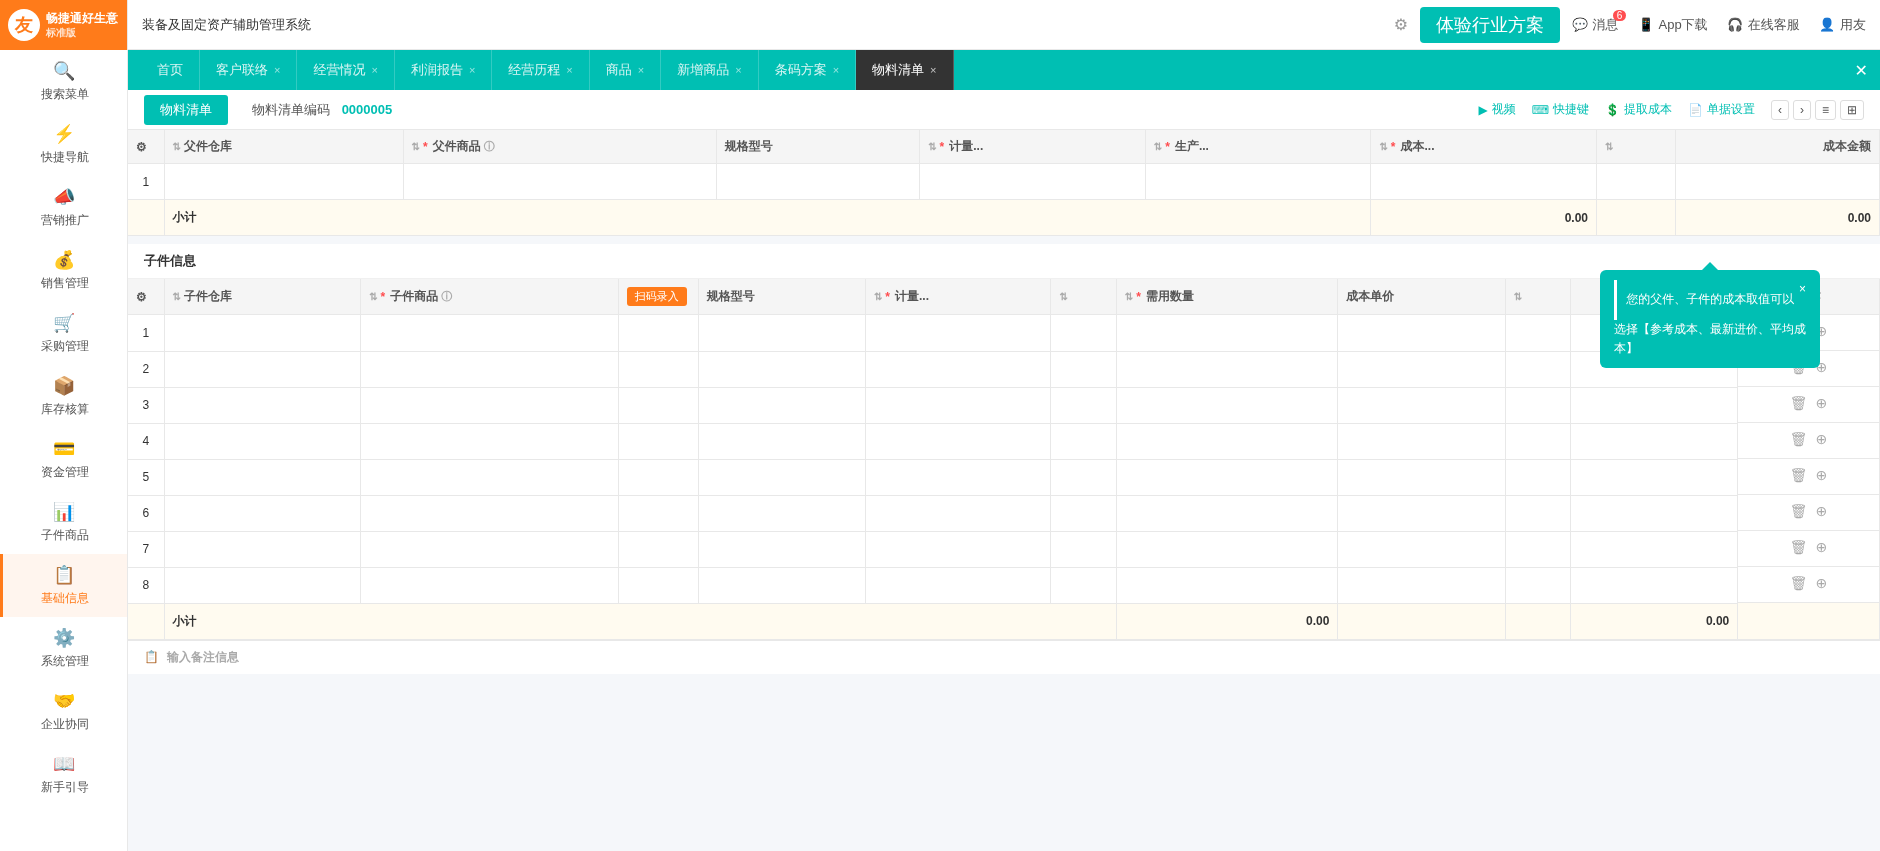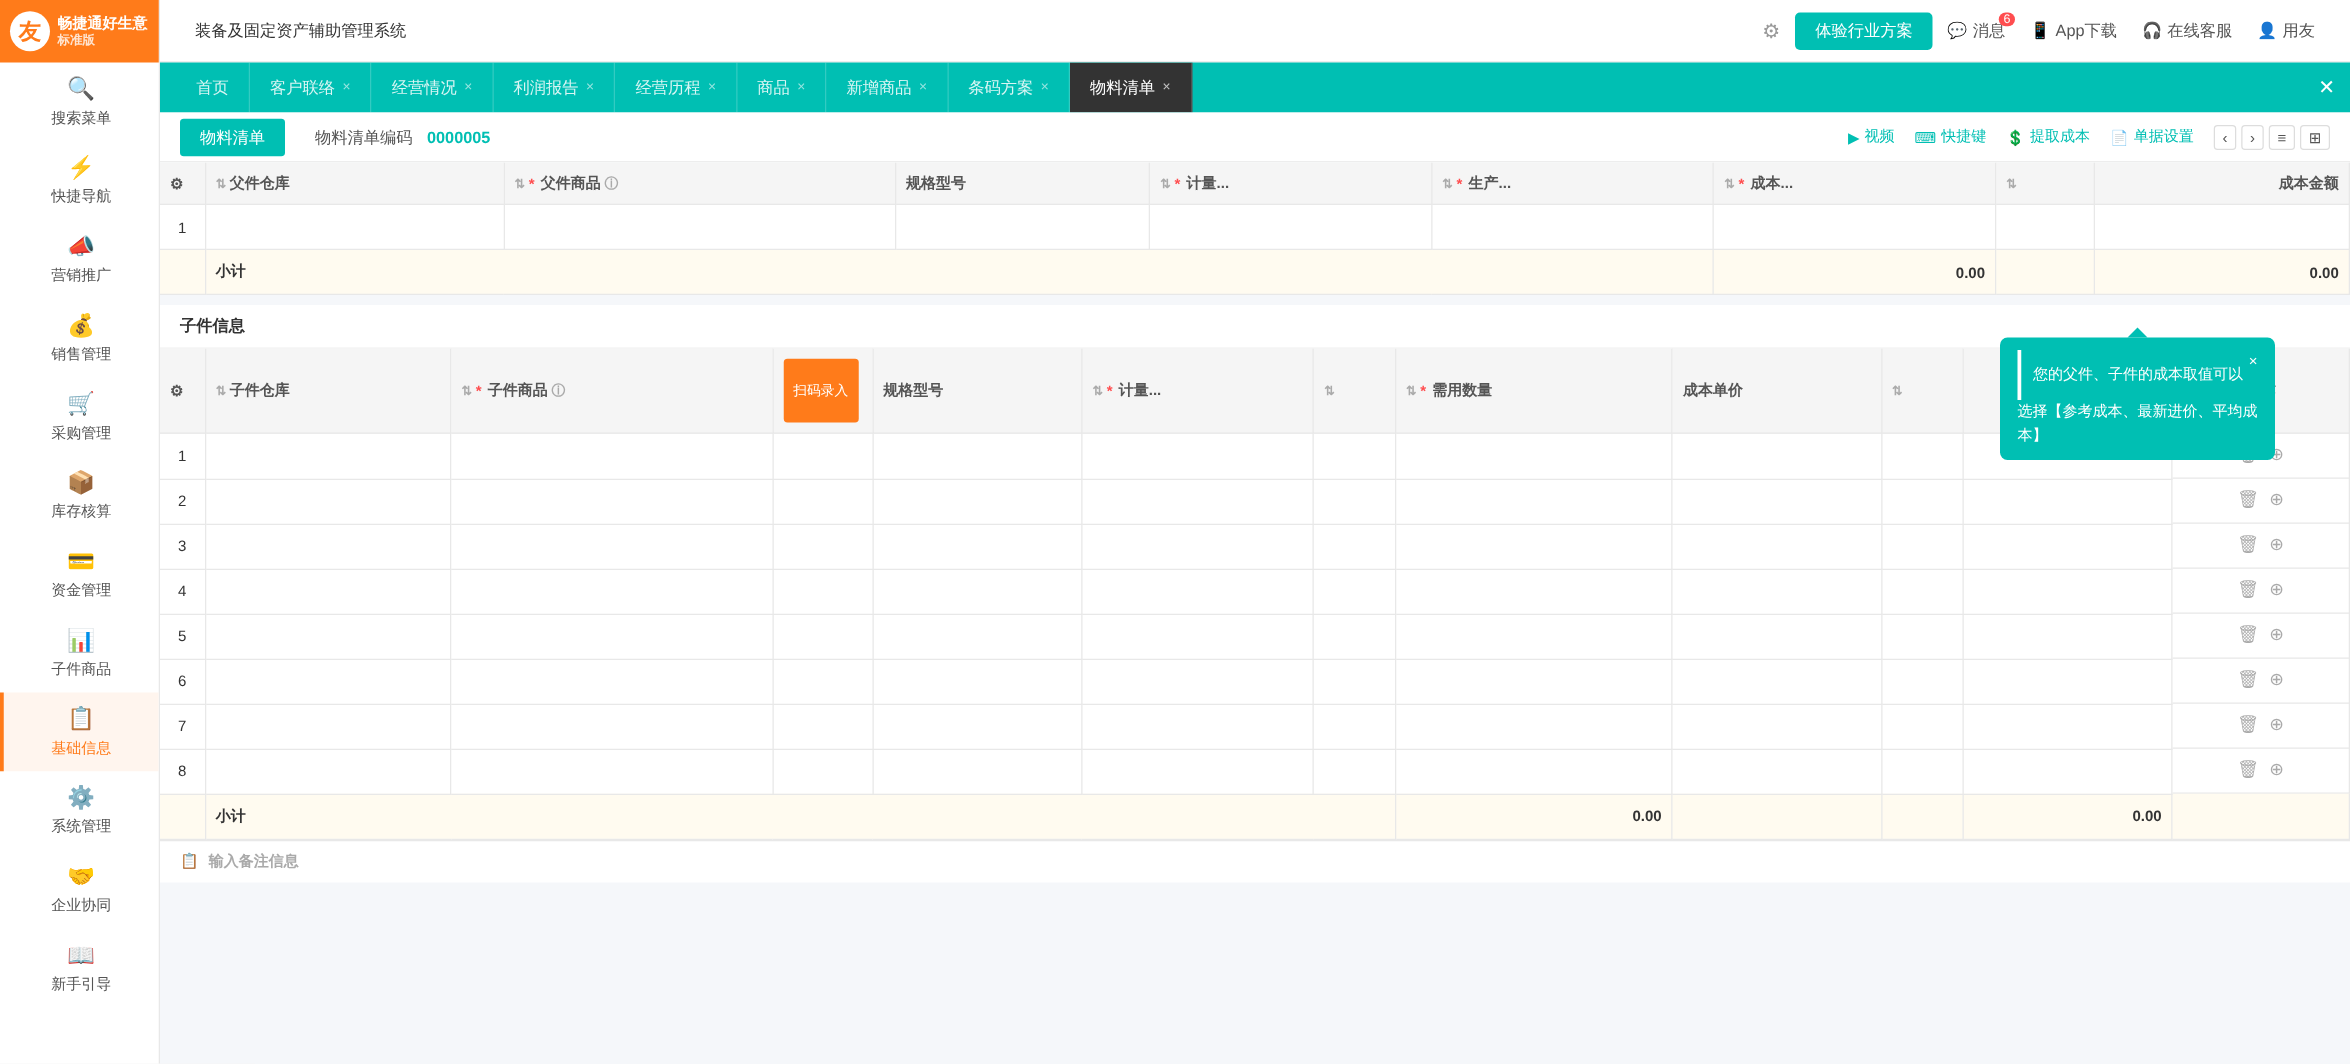--- a/index.html
+++ b/index.html
@@ -55,33 +55,33 @@
 
     
     .main { flex: 1; display: flex; flex-direction: column; overflow: hidden; }
 
     
     .topbar {
       background: #fff;
       height: 50px;
       display: flex;
       align-items: center;
-      padding: 0 28px;
+      padding: 0 14px;
       border-bottom: 1px solid #e8e8e8;
       gap: 12px;
     }
     .topbar-title { font-size: 13px; color: #333; flex: 1; }
     .topbar-btn {
       background: #00bfb3;
       color: #fff;
       border: none;
       border-radius: 4px;
       padding: 6px 16px;
       cursor: pointer;
-      font-size: 13px;
+      font-size: 18px;
     }
     .topbar-gear { color: #999; cursor: pointer; font-size: 16px; }
     .topbar-right { display: flex; align-items: center; gap: 20px; color: #555; font-size: 13px; }
     .topbar-right .badge-item { display: flex; align-items: center; gap: 4px; cursor: pointer; position: relative; }
     .badge { background: #ff4d4f; color: #fff; border-radius: 10px; font-size: 10px; padding: 0 4px; position: absolute; top: -6px; right: -8px; }
 
     
     .nav-tabs {
       background: #00bfb3;
       display: flex;
@@ -163,21 +163,21 @@
     .subtotal-label { color: #555; padding-left: 16px; margin-top: 30px; }
     .subtotal-val { color: #333; text-align: right; }
     .sort-arrows { font-size: 10px; color: #aaa; }
 
     
     .scan-btn {
       background: #ff7b1a;
       color: #fff;
       border: none;
       border-radius: 3px;
-      padding: 18px 8px;
+      padding: 2px 8px;
       font-size: 11px;
       cursor: pointer;
     }
 
     
     .action-icons { display: flex; gap: 8px; justify-content: center; }
     .action-icon { color: #aaa; cursor: pointer; font-size: 14px; }
 
     
     .tooltip-box {

